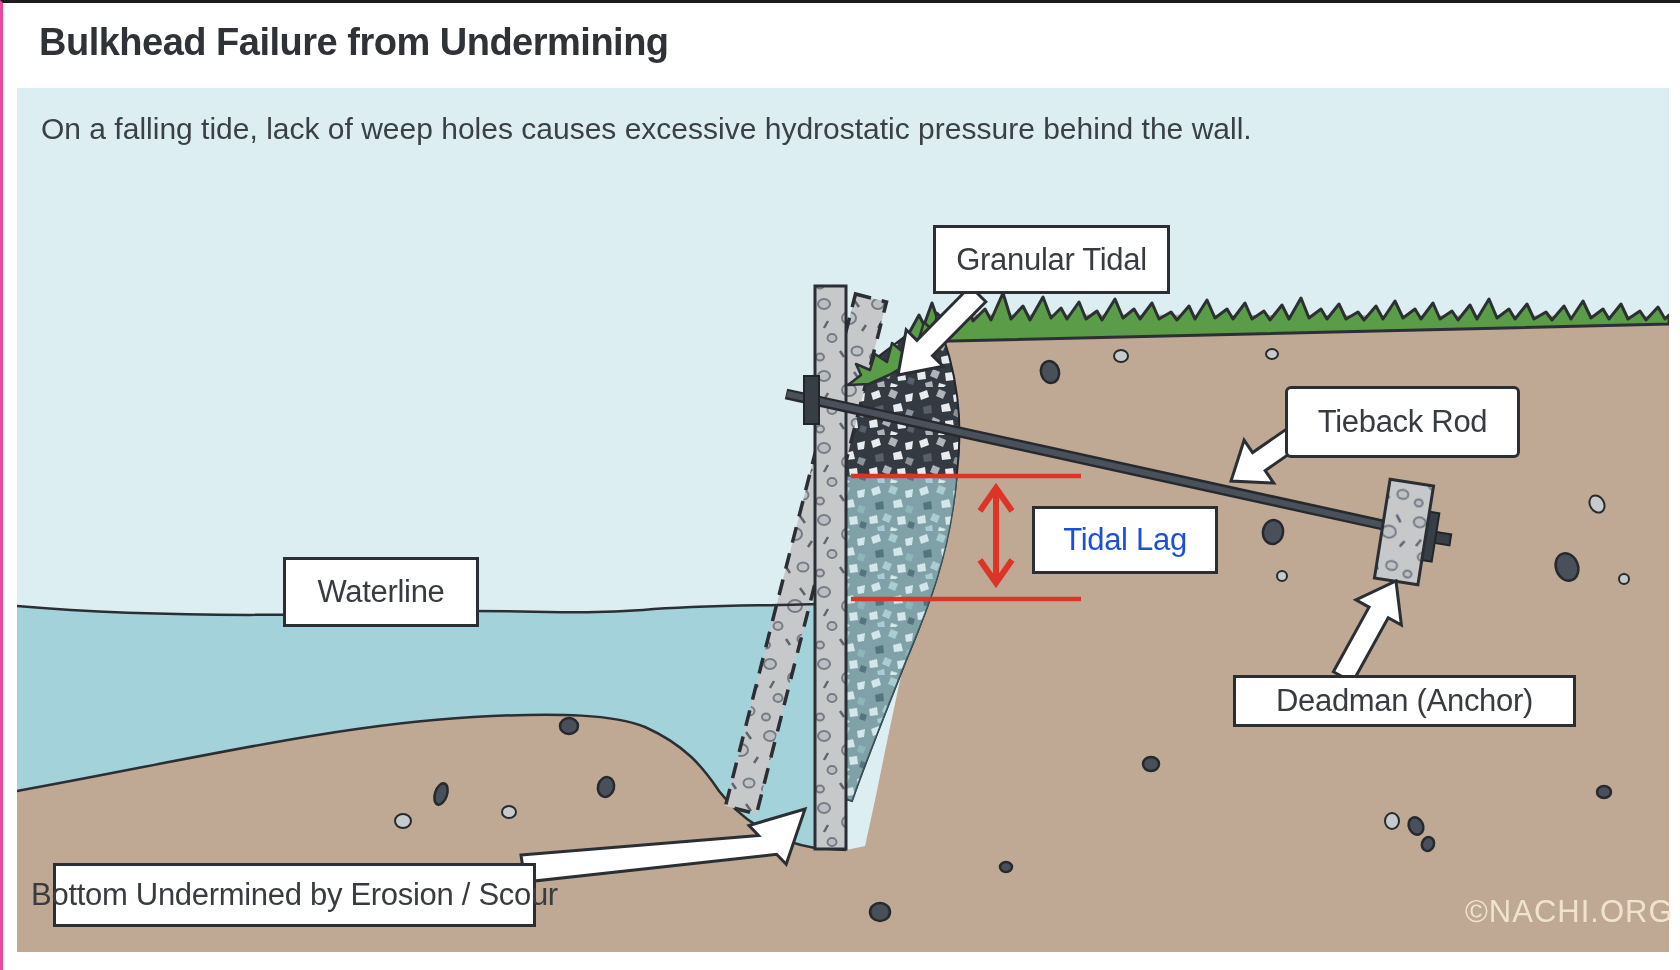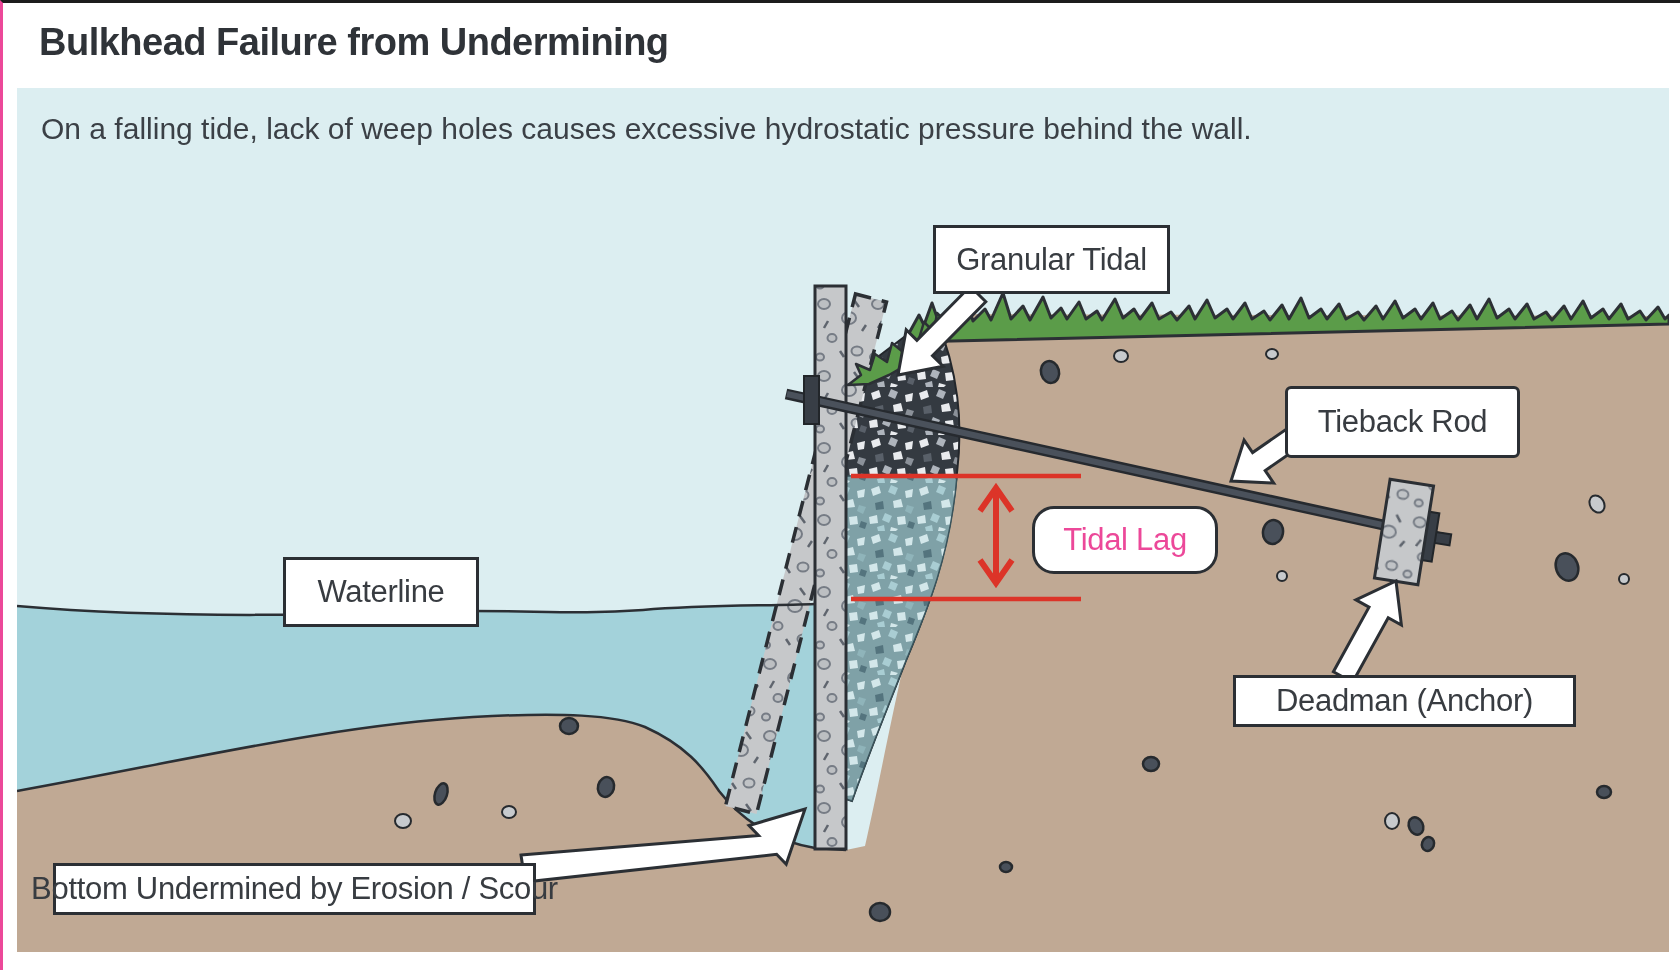--- a/index.html
+++ b/index.html
@@ -17,27 +17,27 @@
   .canvas{position:absolute;left:14px;top:85px;width:1652px;height:864px;}
   .canvas svg{position:absolute;left:0;top:0;}
   .subtitle{
     position:absolute;left:24px;top:24px;font-size:30px;color:#3b4046;white-space:nowrap;
   }
   .callout{
     position:absolute;box-sizing:border-box;background:#ffffff;border:3px solid #2b2f34;
     display:flex;align-items:center;justify-content:center;
     font-size:31px;color:#383c41;white-space:nowrap;letter-spacing:-.3px;
   }
-  .callout.red{color:#ec4899;border-radius:22px;}
+  .callout.red{color:#1d4ed8;}
   .co-granular {left:916px;top:137px;width:237px;height:69px;}
   .co-tieback  {left:1268px;top:298px;width:235px;height:72px;border-radius:6px;}
   .co-tidal    {left:1015px;top:418px;width:186px;height:68px;}
   .co-waterline{left:266px;top:469px;width:196px;height:70px;}
   .co-deadman  {left:1216px;top:587px;width:343px;height:52px;}
-  .co-bottom   {left:36px;top:775px;width:483px;height:52px;align-items:center;}
+  .co-bottom   {left:36px;top:775px;width:483px;height:64px;align-items:center;}
   .watermark{
     position:absolute;left:1448px;top:806px;font-size:31px;letter-spacing:1px;
     color:rgba(243,232,212,.92);white-space:nowrap;
   }
 </style>
 </head>
 <body>
 
 <div class="page">
 
@@ -212,15 +212,16 @@
     <div class="callout co-waterline">
       <span>Waterline</span>
     </div>
     <div class="callout co-deadman">
       <span>Deadman (Anchor)</span>
     </div>
     <div class="callout co-bottom">
       <span>Bottom Undermined by Erosion / Scour</span>
     </div>
 
+    <div class="watermark">©NACHI.ORG</div>
   </div>
 
 </div>
 
 </body></html>

